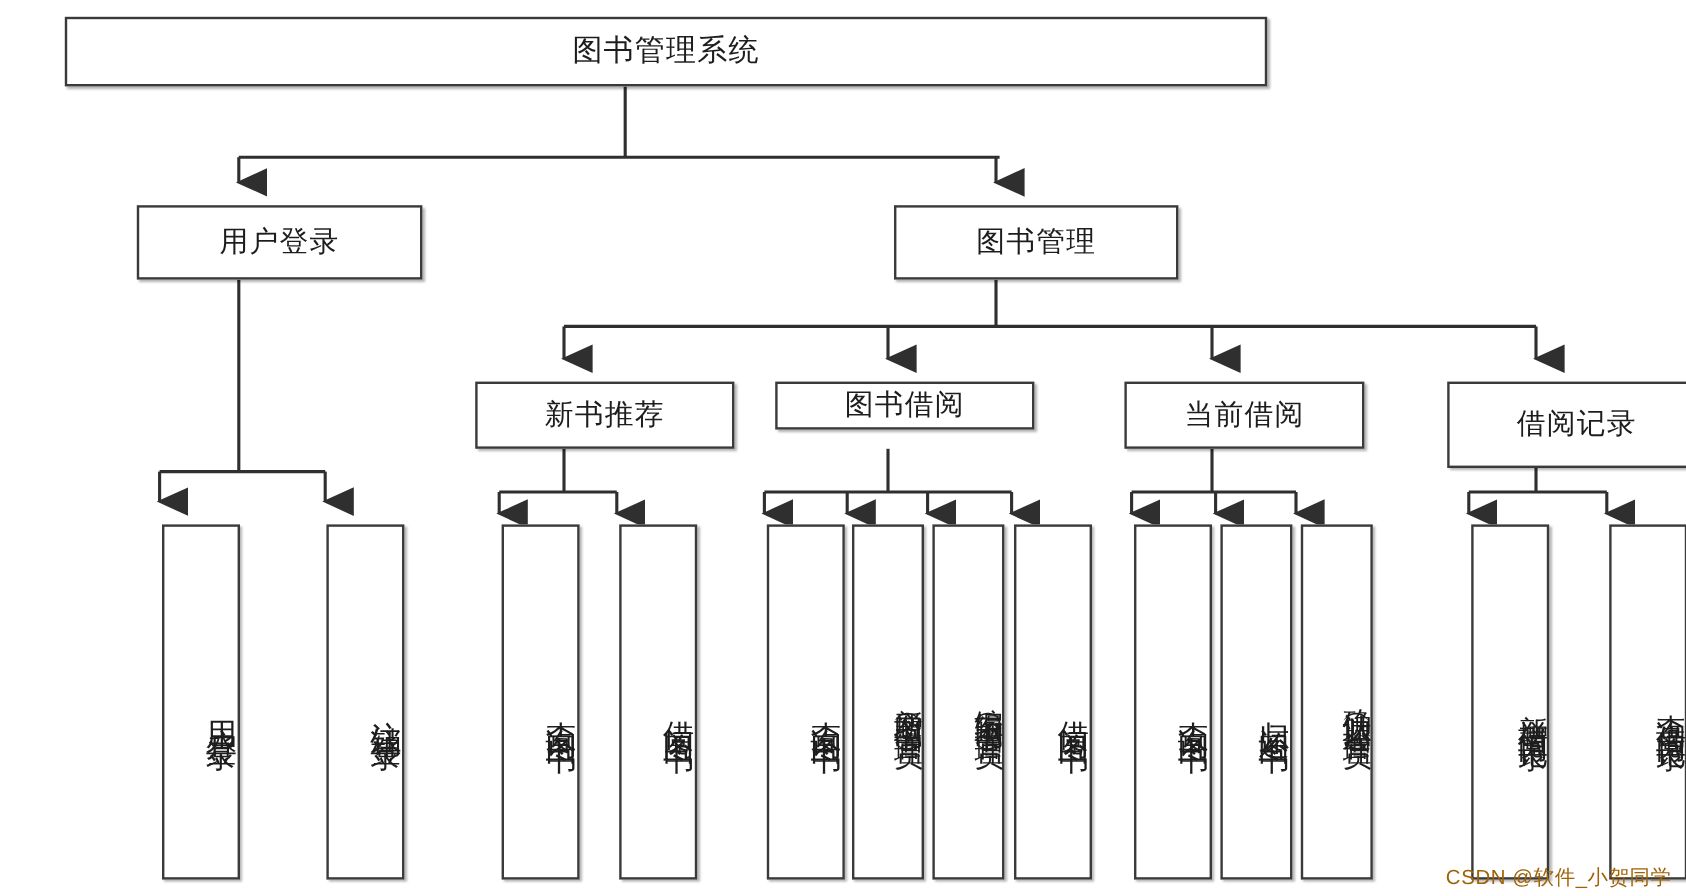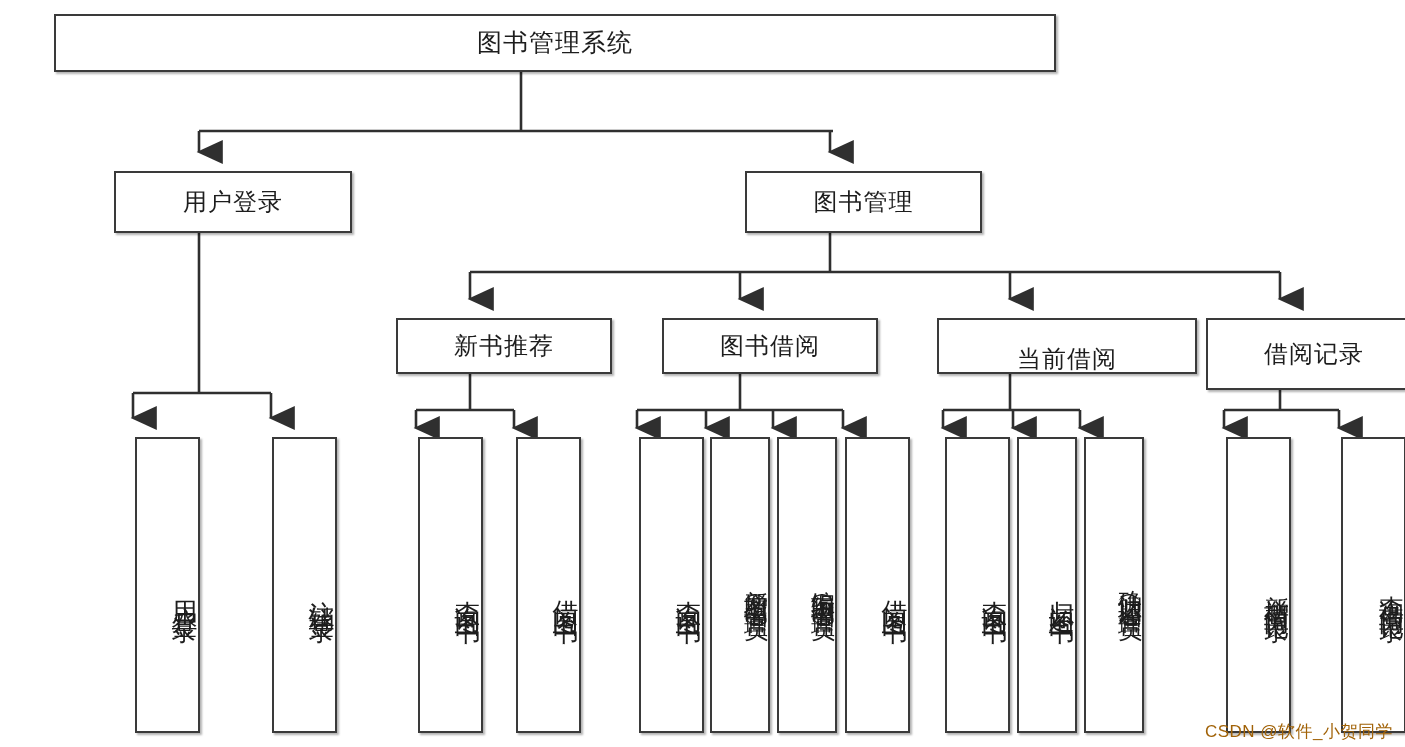--- a/index.html
+++ b/index.html
@@ -129,24 +129,24 @@
   <div class="node horizontal" style="left:80px;top:171px;width:238px;height:62px;">
     <span>用户登录</span>
   </div>
   <div class="node horizontal" style="left:711px;top:171px;width:237px;height:62px;">
     <span>图书管理</span>
   </div>
 
   <div class="node horizontal" style="left:362px;top:318px;width:216px;height:56px;">
     <span>新书推荐</span>
   </div>
-  <div class="node horizontal" style="left:628px;top:318px;width:216px;height:56px;">
+  <div class="node horizontal" style="left:612px;top:318px;width:216px;height:40px;">
     <span>图书借阅</span>
   </div>
-  <div class="node horizontal" style="left:903px;top:318px;width:260px;height:56px;align-items:flex-end;">
+  <div class="node horizontal" style="left:903px;top:318px;width:200px;height:56px;">
     <span>当前借阅</span>
   </div>
   <div class="node horizontal" style="left:1172px;top:318px;width:216px;height:72px;font-family:Liberation Serif, serif;">
     <span>借阅记录</span>
   </div>
 
   <div class="node vertical" style="left:101px;top:437px;width:65px;height:296px;">
     <span class="vlabel">用户登录</span>
   </div>
   <div class="node vertical" style="left:238px;top:437px;width:65px;height:296px;">

